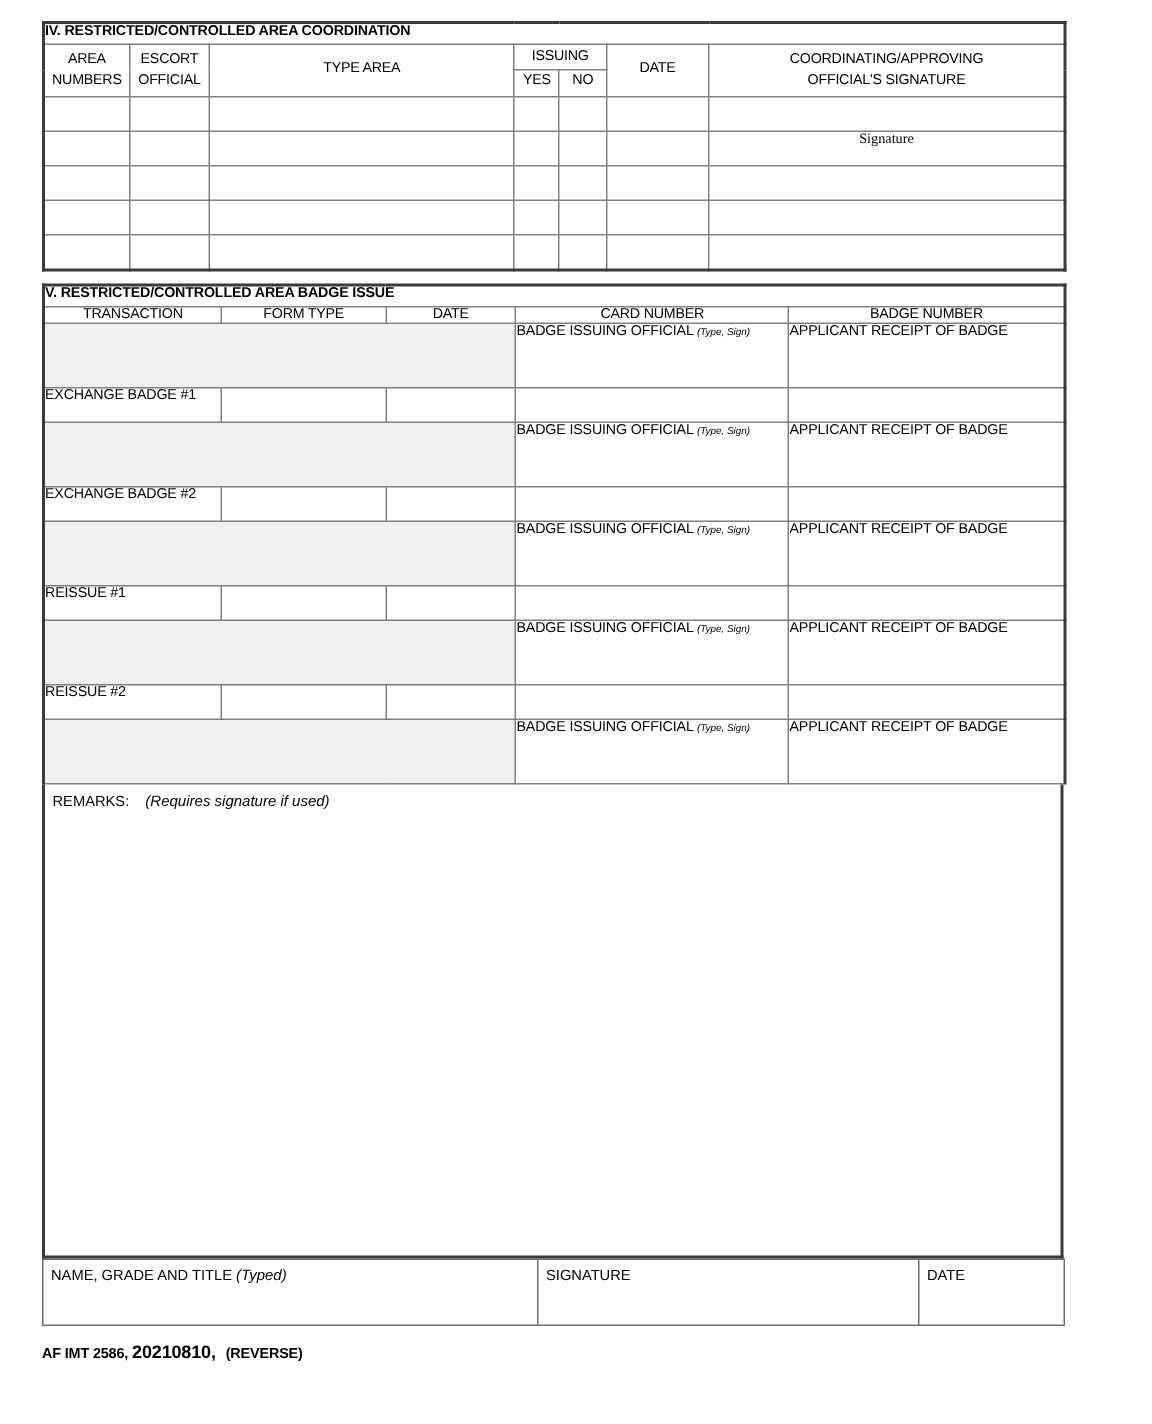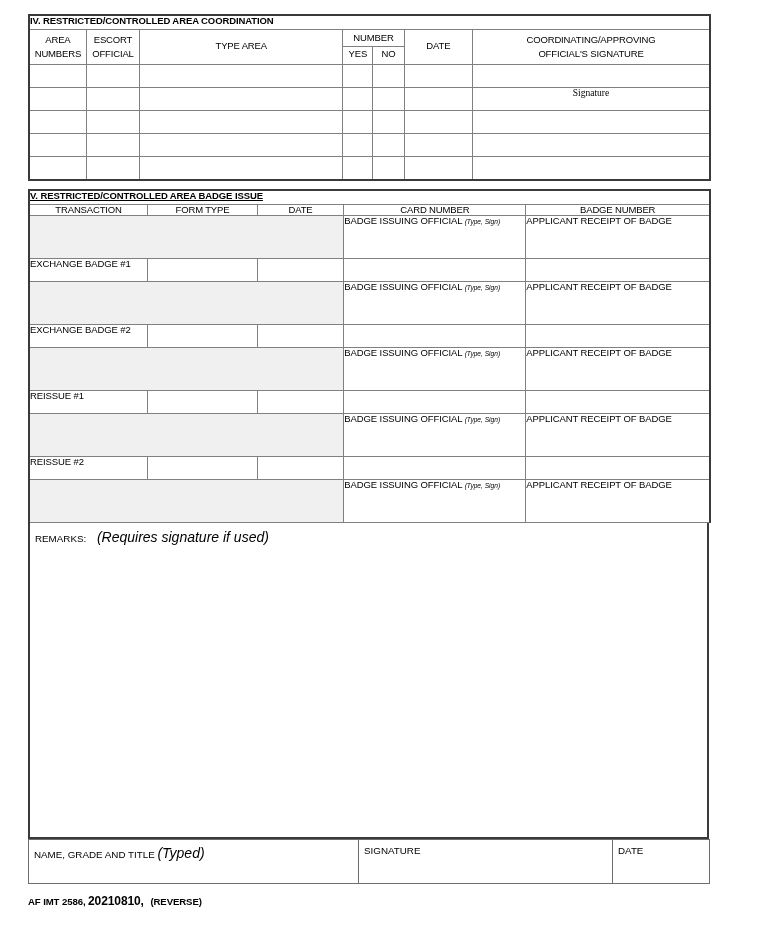--- a/index.html
+++ b/index.html
@@ -82,21 +82,21 @@
     text-align: center;
     padding-top: 5px;
   }
   .tiny-italic {
     font-size: 6.6px;
     font-style: italic;
     letter-spacing: 0px;
   }
   .italic {
     font-style: italic;
-    font-size: 14px;
+    font-size: 10px;
   }
 
   .gap { height: 8px; }
 
   
   .remarks-box {
     border: 2px solid #3a3a3a;
     border-top: none;
     box-sizing: border-box;
     width: 681px;
@@ -162,21 +162,21 @@
     <tr>
       <td rowspan="2" class="colhead two">
         <div>AREA</div>
         <div>NUMBERS</div>
       </td>
       <td rowspan="2" class="colhead two">
         <div>ESCORT</div>
         <div>OFFICIAL</div>
       </td>
       <td rowspan="2" class="colhead" style="vertical-align:middle;">TYPE AREA</td>
-      <td colspan="2" class="colhead" style="padding:3px 1px 2px;">NUMBER</td>
+      <td colspan="2" class="colhead" style="padding:3px 1px 2px;">ISSUING</td>
       <td rowspan="2" class="colhead" style="vertical-align:middle;">DATE</td>
       <td rowspan="2" class="colhead two" style="vertical-align:middle;">
         <div>COORDINATING/APPROVING</div>
         <div>OFFICIAL'S SIGNATURE</div>
       </td>
     </tr>
     <tr>
       <td class="colhead" style="padding:2px 1px 3px;">YES</td>
       <td class="colhead" style="padding:2px 1px 3px;">NO</td>
     </tr>
@@ -235,21 +235,21 @@
     <colgroup>
       <col style="width:118px">
       <col style="width:109px">
       <col style="width:86px">
       <col style="width:181px">
       <col style="width:183px">
     </colgroup>
 
     <tbody>
         <tr>
-      <td colspan="5" class="banner" style="border:none;border-bottom:1px solid #808080;text-decoration:underline;">V. RESTRICTED/CONTROLLED AREA BADGE ISSUE</td>
+      <td colspan="5" class="banner" style="border:none;border-bottom:1px solid #808080;">V. RESTRICTED/CONTROLLED AREA BADGE ISSUE</td>
     </tr>
 
     <tr>
       <td class="colhead">TRANSACTION</td>
       <td class="colhead">FORM TYPE</td>
       <td class="colhead">DATE</td>
       <td class="colhead">CARD NUMBER</td>
       <td class="colhead">BADGE NUMBER</td>
     </tr>
 

